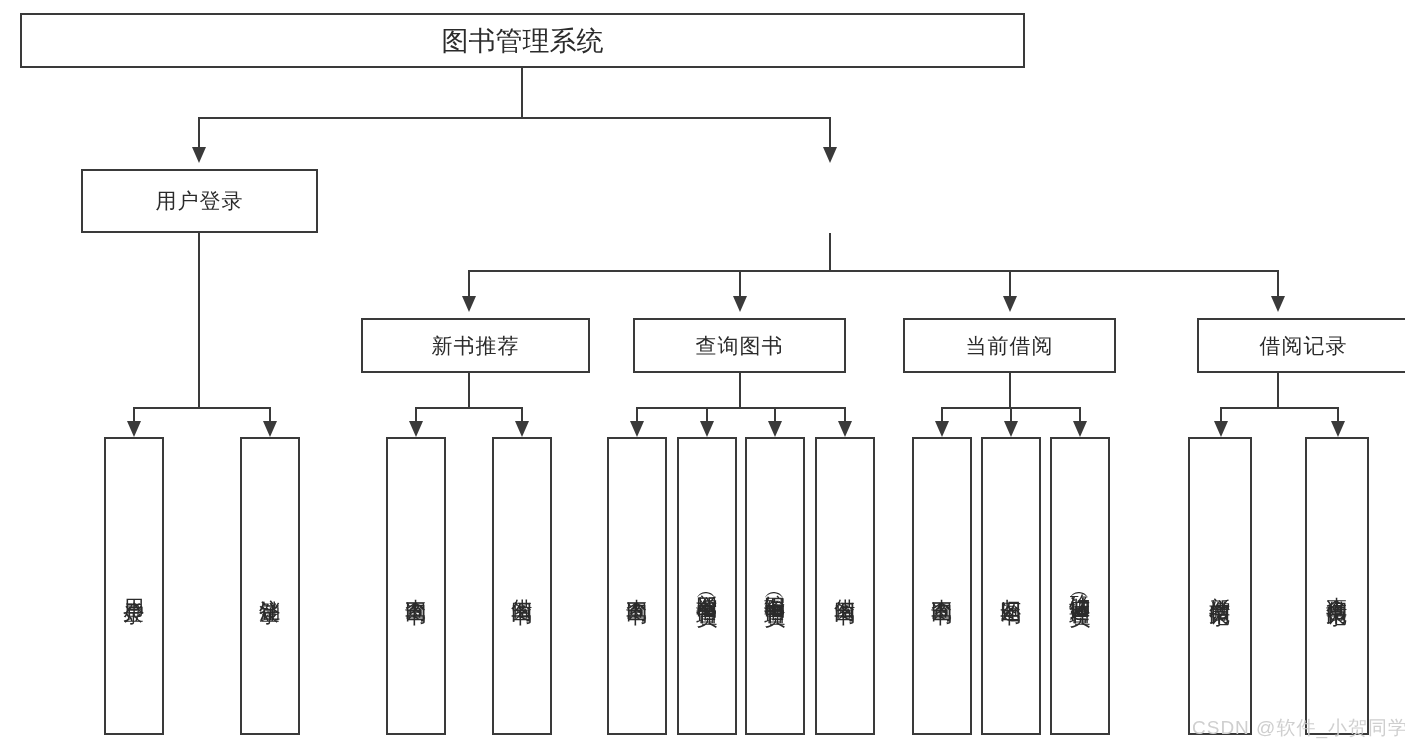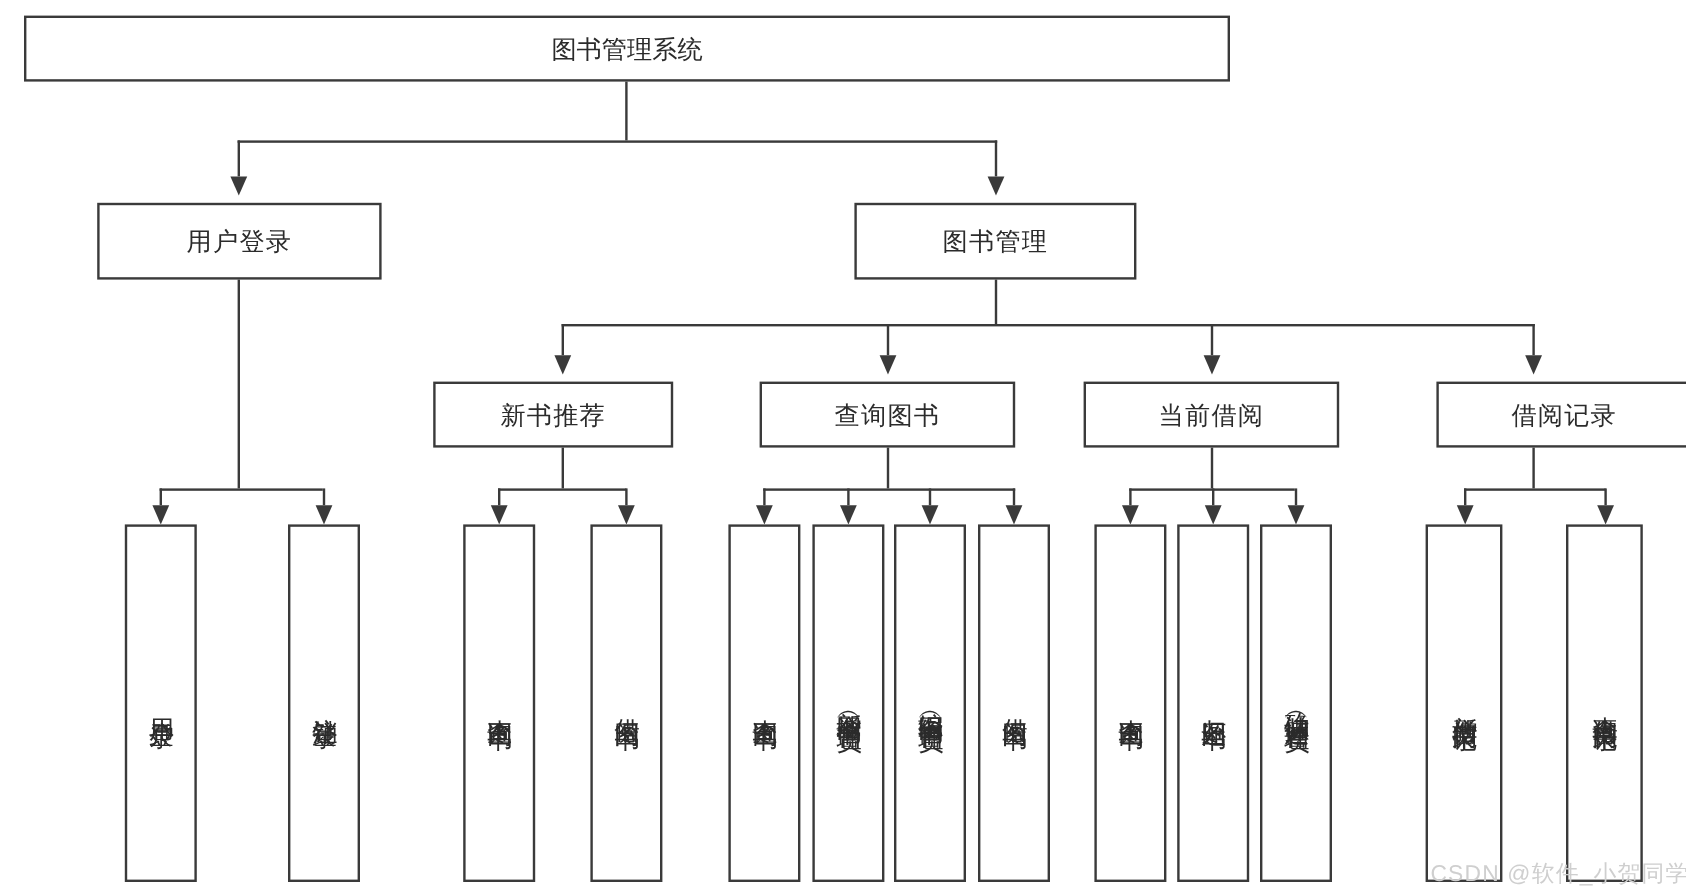--- a/index.html
+++ b/index.html
@@ -10,21 +10,21 @@
     position:absolute;
     box-sizing:border-box;
     background:#ffffff;
     border:2px solid #3a3a3a;
     display:flex;
     align-items:center;
     justify-content:center;
     color:#2b2b2b;
   }
   .box.h-label{font-size:21px;letter-spacing:1px;}
-  .box.root{font-size:21px;}
+  .box.root{font-size:27px;}
 
   
   .leaf{
     position:absolute;
     box-sizing:border-box;
     background:#ffffff;
     border:2px solid #3a3a3a;
     display:flex;
     align-items:center;
     justify-content:center;
@@ -72,44 +72,41 @@
   <div class="hline" style="left:198px; top:117px; width:633px; height:2px;"></div>
 
   <div class="vline" style="left:198px; top:117px; width:2px; height:30px;"></div>
   <div class="arrow" style="left:192px; top:147px;"></div>
   <div class="vline" style="left:829px; top:117px; width:2px; height:30px;"></div>
   <div class="arrow" style="left:823px; top:147px;"></div>
 
   <div class="box h-label" style="left:81px; top:169px; width:237px; height:64px;">
     <span>用户登录</span>
   </div>
-  <div class="box h-label" style="left:712px; top:169px; width:235px; height:64px;">
-    <span>图书管理</span>
-  </div>
 
   <div class="vline" style="left:198px; top:233px; width:2px; height:174px;"></div>
   <div class="hline" style="left:133px; top:407px; width:136px; height:2px;"></div>
   <div class="vline" style="left:133px; top:407px; width:2px; height:14px;"></div>
   <div class="arrow" style="left:127px; top:421px;"></div>
   <div class="vline" style="left:269px; top:407px; width:2px; height:14px;"></div>
   <div class="arrow" style="left:263px; top:421px;"></div>
 
   <div class="vline" style="left:829px; top:233px; width:2px; height:37px;"></div>
   <div class="hline" style="left:468px; top:270px; width:811px; height:2px;"></div>
 
   <div class="vline" style="left:468px; top:270px; width:2px; height:26px;"></div>
   <div class="arrow" style="left:462px; top:296px;"></div>
   <div class="vline" style="left:739px; top:270px; width:2px; height:26px;"></div>
   <div class="arrow" style="left:733px; top:296px;"></div>
   <div class="vline" style="left:1009px; top:270px; width:2px; height:26px;"></div>
   <div class="arrow" style="left:1003px; top:296px;"></div>
   <div class="vline" style="left:1277px; top:270px; width:2px; height:26px;"></div>
   <div class="arrow" style="left:1271px; top:296px;"></div>
 
-  <div class="box h-label" style="left:361px; top:318px; width:200px; height:55px;">
+  <div class="box h-label" style="left:361px; top:318px; width:229px; height:55px;">
     <span>新书推荐</span>
   </div>
   <div class="box h-label" style="left:633px; top:318px; width:213px; height:55px;">
     <span>查询图书</span>
   </div>
   <div class="box h-label" style="left:903px; top:318px; width:213px; height:55px;">
     <span>当前借阅</span>
   </div>
   <div class="box h-label" style="left:1172px; top:318px; width:213px; height:55px;margin-left:25px;">
     <span>借阅记录</span>

